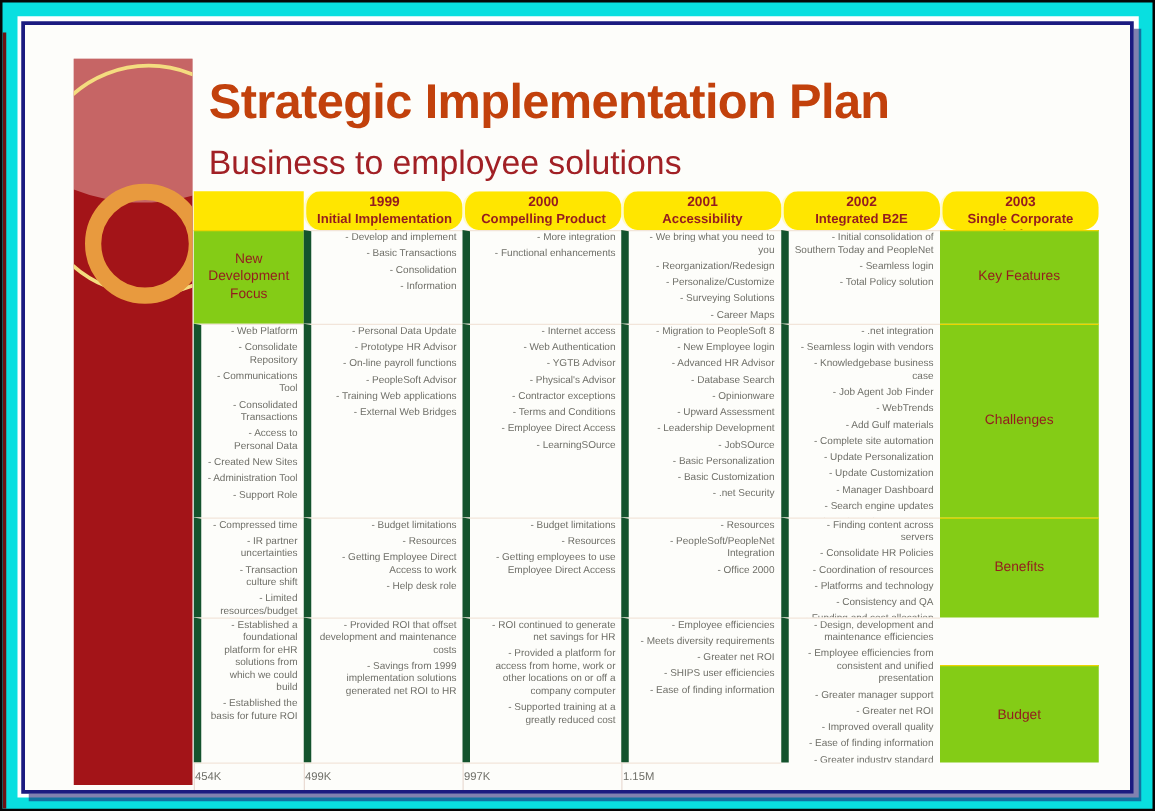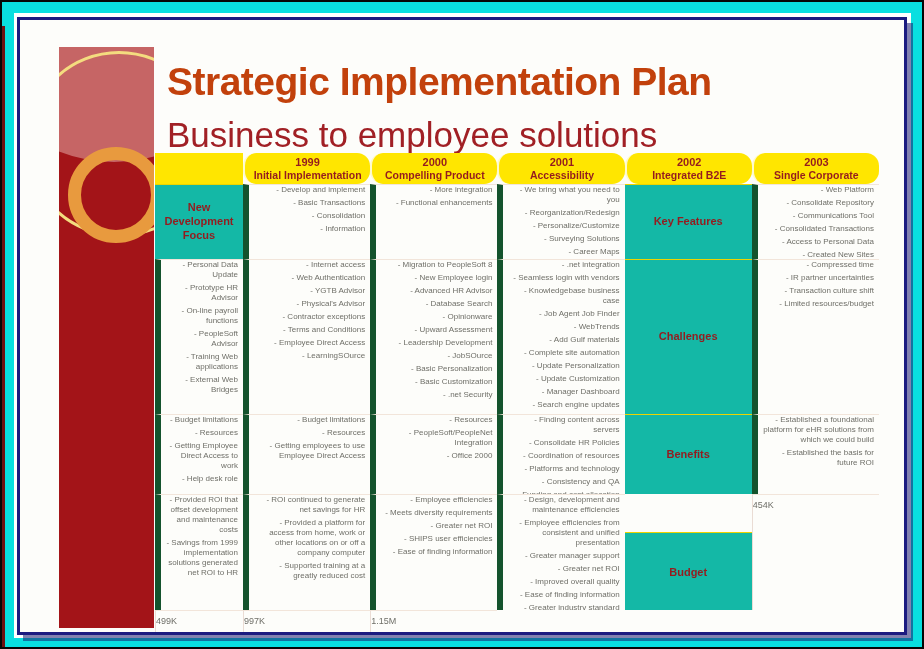--- a/index.html
+++ b/index.html
@@ -43,32 +43,32 @@
     position: absolute; left: 9px; top: 100px; width: 96px; height: 96px;
     border: 13px solid #e89a3e; border-radius: 50%;
   }
   
   .title {
     position: absolute; left: 147px; top: 40px;
     font-size: 39px; font-weight: bold; color: #c2410c; letter-spacing: -0.5px;
   }
   .subtitle {
     position: absolute; left: 147px; top: 95px;
-    font-size: 35px; font-weight: normal; color: #a12025;
+    font-size: 27px; font-weight: normal; color: #a12025;
   }
   
   .plan-table {
     position: absolute; left: 135px; top: 133px; width: 724px; height: 479px;
     display: grid;
     grid-template-columns: 88px repeat(5, 1fr);
     grid-template-rows: 31px 75px 155px 80px 116px 22px;
     font-size: 8px;
   }
   .cell { overflow: hidden; }
-  .c-yellow { background: #14b8a6; color: #941c1f; font-weight: bold; }
+  .c-yellow { background: #84cc16; color: #941c1f; font-weight: normal; }
   .c-head {
     background: #ffe600; color: #941c1f; font-weight: bold;
     text-align: center; padding-top: 3px;
     border-left: 2px solid rgba(255,255,252,0.8);
     border-radius: 13px;
   }
   .c-head .year { font-size: 11px; line-height: 13px; }
   .c-head .phase { font-size: 10.5px; line-height: 13px; }
   .c-label {
     display: flex; align-items: center; justify-content: center; text-align: center;
@@ -142,20 +142,25 @@
         <div class="bullet">- More integration</div>
         <div class="bullet">- Functional enhancements</div>
       </div>
     <div class="cell c-list">
         <div class="bullet">- We bring what you need to you</div>
         <div class="bullet">- Reorganization/Redesign</div>
         <div class="bullet">- Personalize/Customize</div>
         <div class="bullet">- Surveying Solutions</div>
         <div class="bullet">- Career Maps</div>
         <div class="bullet">- Diversity</div>
+      </div>
+    <div class="cell c-list">
+        <div class="bullet">- Initial consolidation of Southern Today and PeopleNet</div>
+        <div class="bullet">- Seamless login</div>
+        <div class="bullet">- Total Policy solution</div>
       </div>
 
     <div class="cell c-yellow c-label">Key Features</div>
     <div class="cell c-list">
         <div class="bullet">- Web Platform</div>
         <div class="bullet">- Consolidate Repository</div>
         <div class="bullet">- Communications Tool</div>
         <div class="bullet">- Consolidated Transactions</div>
         <div class="bullet">- Access to Personal Data</div>
         <div class="bullet">- Created New Sites</div>

